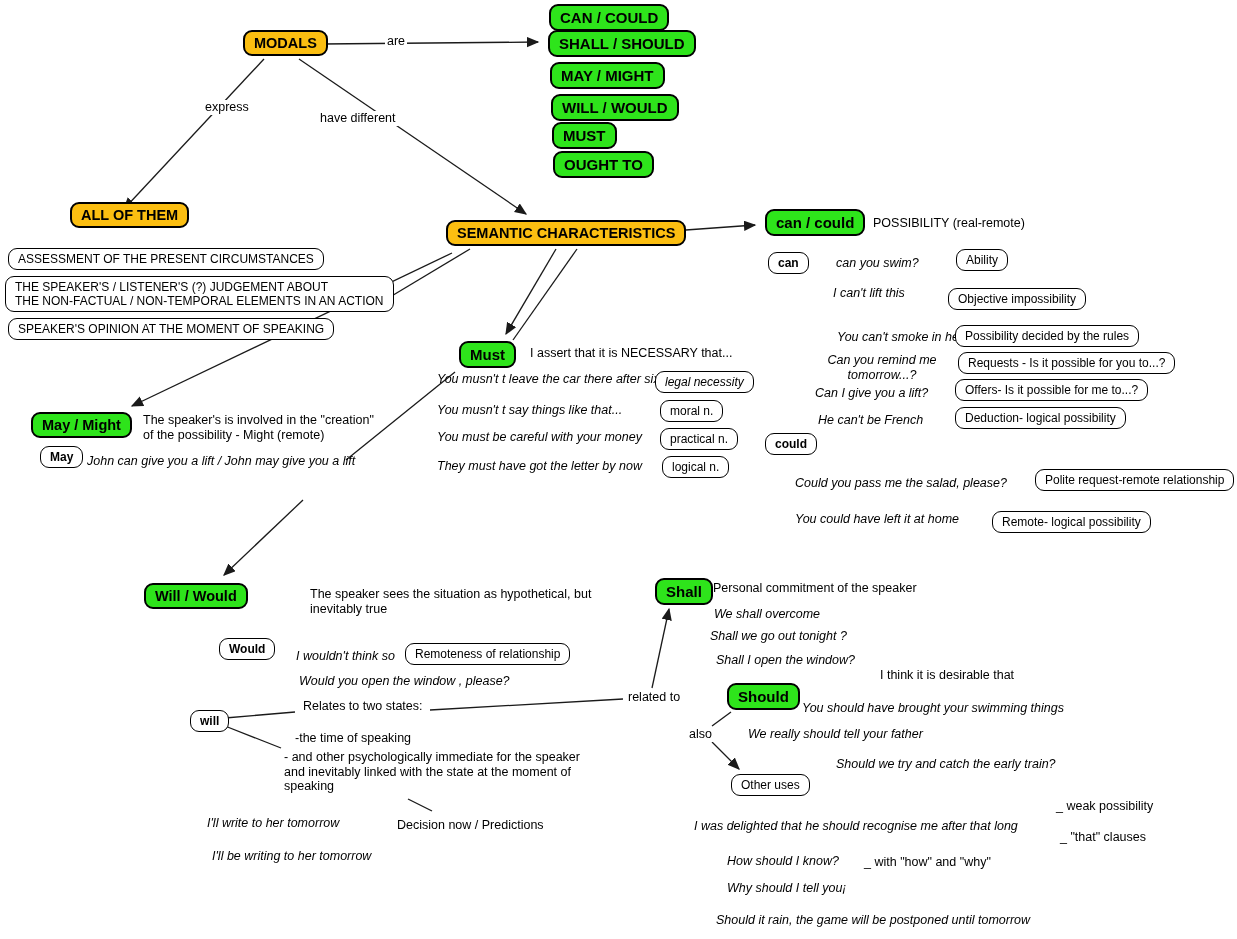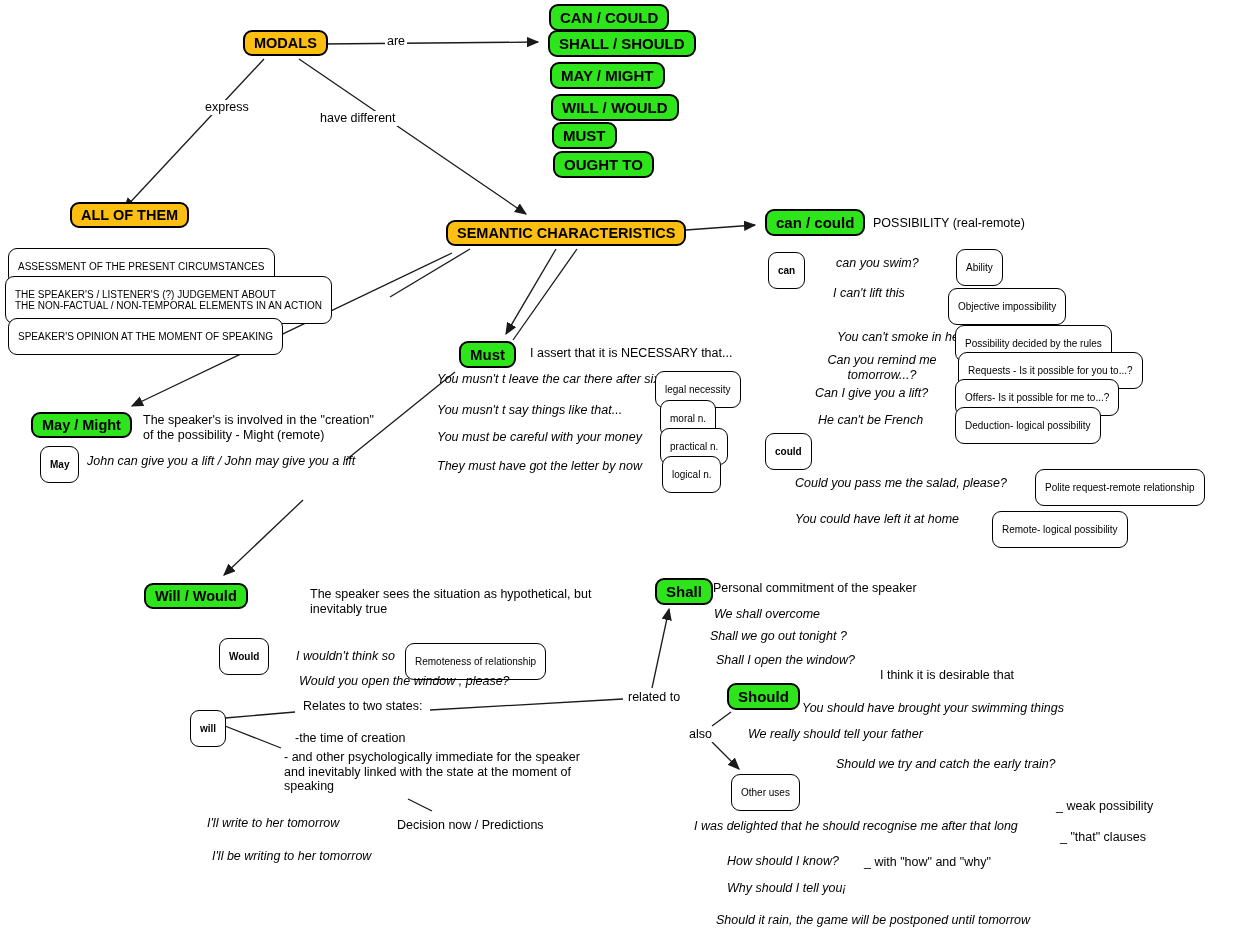--- a/index.html
+++ b/index.html
@@ -5,21 +5,21 @@
   html,body{margin:0;padding:0;background:#fff;}
   .canvas{position:relative;width:1237px;height:939px;background:#fff;
           font-family:"Liberation Sans",sans-serif;color:#000;overflow:hidden;}
   svg.lines{position:absolute;left:0;top:0;z-index:0;}
   .node{position:absolute;z-index:2;border:2px solid #000;border-radius:9px;
         padding:3px 9px;font-weight:bold;font-size:15px;white-space:nowrap;}
   .orange{background:var(--orange,#FBBE11);}
   .green{background:var(--green,#2EE41B);}
   .big{font-size:14.5px;}
   .wbox{position:absolute;z-index:2;background:#fff;border:1.5px solid #000;
-        border-radius:9px;padding:12px 9px;font-size:10px;white-space:nowrap;}
+        border-radius:9px;padding:3px 9px;font-size:12px;white-space:nowrap;}
   .wbox.bold{font-weight:bold;}
   .wbox.wrap{white-space:pre-line;}
   .txt{position:absolute;z-index:2;font-size:12.5px;line-height:14.5px;white-space:pre-line;}
   .it{font-style:italic;}
   .bg{background:#fff;padding:0 2px;}
   .ctr{text-align:center;}
 </style>
 </head>
 <body>
 
@@ -100,21 +100,21 @@
   <div class="txt it" style="left:795px;top:476px;">Could you pass me the salad, please?</div>
   <div class="wbox" style="left:1035px;top:469px;">Polite request-remote relationship</div>
 
   <div class="txt it" style="left:795px;top:512px;">You could have left it at home</div>
   <div class="wbox" style="left:992px;top:511px;">Remote- logical possibility</div>
 
   <div class="node green" style="left:459px;top:341px;">Must</div>
   <div class="txt" style="left:530px;top:346px;">I assert that it is NECESSARY that...</div>
 
   <div class="txt it" style="left:437px;top:372px;">You musn't t leave the car there after six</div>
-  <div class="wbox" style="left:655px;top:371px;">legal necessity</div>
+  <div class="wbox" style="left:655px;top:371px;font-style:italic;">legal necessity</div>
 
   <div class="txt it" style="left:437px;top:403px;">You musn't t say things like that...</div>
   <div class="wbox" style="left:660px;top:400px;">moral n.</div>
 
   <div class="txt it" style="left:437px;top:430px;">You must be careful with your money</div>
   <div class="wbox" style="left:660px;top:428px;">practical n.</div>
 
   <div class="txt it" style="left:437px;top:459px;">They must have got the letter by now</div>
   <div class="wbox" style="left:662px;top:456px;">logical n.</div>
 
@@ -126,21 +126,21 @@
 
   <div class="node green big" style="left:144px;top:583px;">Will  / Would</div>
   <div class="txt" style="left:310px;top:587px;">The speaker sees the situation as hypothetical, but
 inevitably true</div>
   <div class="wbox bold" style="left:219px;top:638px;">Would</div>
   <div class="txt it" style="left:296px;top:649px;">I wouldn't think so</div>
   <div class="wbox" style="left:405px;top:643px;">Remoteness of relationship</div>
   <div class="txt it" style="left:299px;top:674px;">Would you open the window , please?</div>
   <div class="txt" style="left:303px;top:699px;">Relates to two states:</div>
   <div class="wbox bold" style="left:190px;top:710px;">will</div>
-  <div class="txt" style="left:295px;top:731px;">-the time of creation</div>
+  <div class="txt" style="left:295px;top:731px;">-the time of speaking</div>
   <div class="txt" style="left:284px;top:750px;">- and other psychologically immediate for the speaker
 and inevitably linked with the state at the moment of
 speaking</div>
   <div class="txt it" style="left:207px;top:816px;">I'll write to her tomorrow</div>
   <div class="txt" style="left:397px;top:818px;">Decision now / Predictions</div>
   <div class="txt it" style="left:212px;top:849px;">I'll be writing to her tomorrow</div>
 
   <div class="node green" style="left:655px;top:578px;">Shall</div>
   <div class="txt" style="left:713px;top:581px;">Personal commitment of the speaker</div>
   <div class="txt it" style="left:714px;top:607px;">We shall overcome</div>

